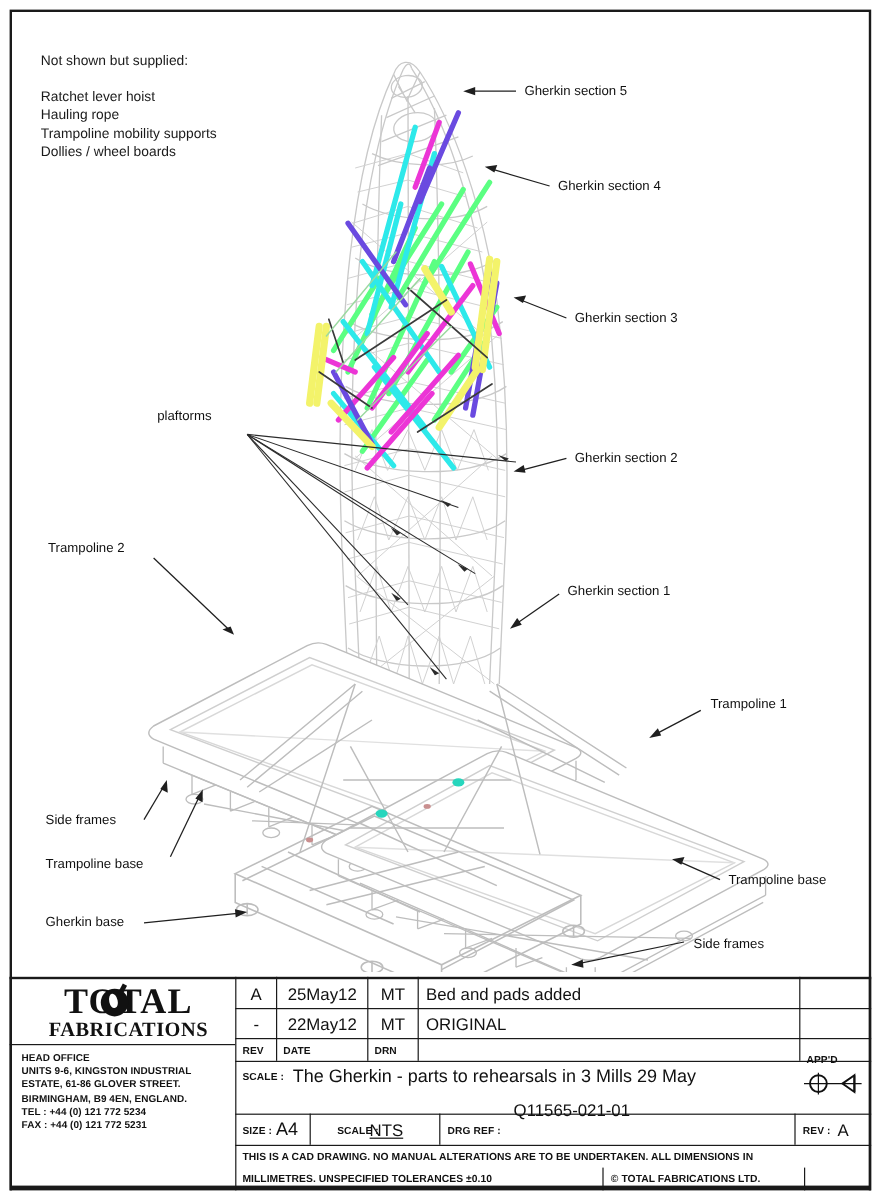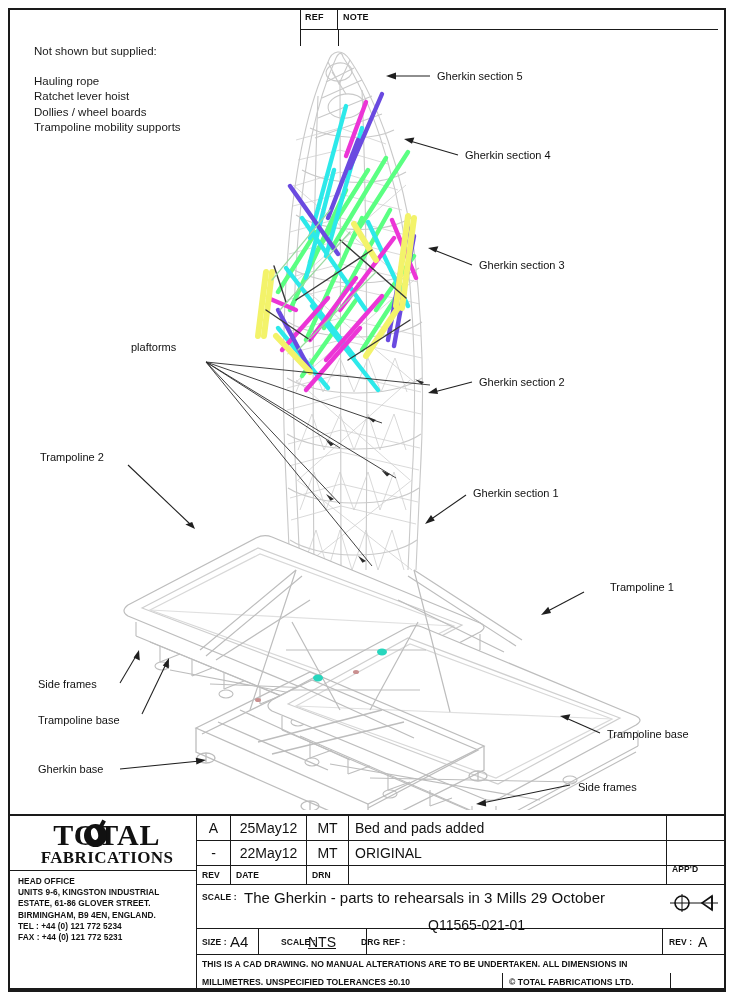--- a/index.html
+++ b/index.html
@@ -306,47 +306,37 @@
       <path d="M142 714 L166 664"></path>
         <path d="M169 658 l-0.2 10.6 l-6 -3.2 z" fill="#1f1f1f" stroke="none"></path>
 
       <path d="M120 769 L200 761"></path>
         <path d="M206 760 l-9.6 4.6 l-0.6 -6.8 z" fill="#1f1f1f" stroke="none"></path>
     </g>
   </svg>
 
   <div class="frame"></div>
 
-  <div class="refnote">
-    <div class="vl1"></div>
-    <div class="vl2"></div>
-    <div class="cellA">
-      <div class="lbl">REF</div>
-    </div>
-    <div class="cellB">
-      <div class="lbl">NOTE</div>
-    </div>
-  </div>
 
   <div class="notes">
     <div class="hd">Not shown but supplied:</div>
+    <div class="li">Ratchet lever hoist</div>
     <div class="li">Hauling rope</div>
-    <div class="li">Ratchet lever hoist</div>
+    <div class="li">Trampoline mobility supports</div>
     <div class="li">Dollies / wheel boards</div>
-    <div class="li">Trampoline mobility supports</div>
   </div>
 
   <div class="callout" style="left:437px;top:70px;">Gherkin section 5</div>
   <div class="callout" style="left:465px;top:149px;">Gherkin section 4</div>
   <div class="callout" style="left:479px;top:259px;">Gherkin section 3</div>
   <div class="callout" style="left:479px;top:376px;">Gherkin section 2</div>
   <div class="callout" style="left:473px;top:487px;">Gherkin section 1</div>
   <div class="callout" style="left:131px;top:341px;">plaftorms</div>
   <div class="callout" style="left:40px;top:451px;">Trampoline 2</div>
-  <div class="callout" style="left:592px;top:581px;margin-left:18px;">Trampoline 1</div>
+  <div class="callout" style="left:592px;top:581px;">Trampoline 1</div>
   <div class="callout" style="left:38px;top:678px;">Side frames</div>
   <div class="callout" style="left:38px;top:714px;">Trampoline base</div>
   <div class="callout" style="left:38px;top:763px;">Gherkin base</div>
   <div class="callout" style="left:607px;top:728px;">Trampoline base</div>
   <div class="callout" style="left:578px;top:781px;">Side frames</div>
 
   <div class="tb">
 
     <div class="tbline" style="left:0;top:0;width:100%;height:1.6px;"></div>
     <div class="tbline" style="left:0;bottom:0;width:100%;height:1.6px;"></div>
@@ -380,30 +370,30 @@
 
     <div class="tcell t-big ctr" style="left:189px;top:27px;width:33px;height:24px;">-</div>
     <div class="tcell t-big ctr" style="left:223px;top:27px;width:75px;height:24px;">22May12</div>
     <div class="tcell t-big ctr" style="left:299px;top:27px;width:41px;height:24px;">MT</div>
     <div class="tcell t-big pl5" style="left:342px;top:27px;width:316px;height:24px;">ORIGINAL</div>
     <div class="tcell t-big pl5" style="left:659px;top:27px;width:59px;height:24px;"></div>
 
     <div class="tcell t-small pl5" style="left:189px;top:52px;width:33px;height:18px;">REV</div>
     <div class="tcell t-small pl5" style="left:223px;top:52px;width:75px;height:18px;">DATE</div>
     <div class="tcell t-small pl5" style="left:299px;top:52px;width:41px;height:18px;">DRN</div>
-    <div class="tcell t-small pl5" style="left:659px;top:46px;width:59px;height:18px;">APP'D</div>
+    <div class="tcell t-small pl5" style="left:659px;top:60px;width:59px;height:18px;">APP'D</div>
 
     <div class="tcell t-small pl5" style="left:189px;top:73px;width:42px;height:20px;">SCALE :</div>
-    <div class="tcell pl5" style="left:231px;top:71px;width:480px;height:24px;font-size:15px;">The Gherkin - parts to rehearsals in 3 Mills 29 October</div>
+    <div class="tcell pl5" style="left:231px;top:71px;width:480px;height:24px;font-size:15px;">The Gherkin - parts to rehearsals in 3 Mills 29 May</div>
 
     <div class="tcell t-small pl5" style="left:189px;top:115px;width:34px;height:25px;">SIZE :</div>
     <div class="tcell" style="left:222px;top:115px;width:28px;height:25px;font-size:15px;">A4</div>
     <div class="tcell t-small pl5" style="left:268px;top:115px;width:44px;height:25px;">SCALE :</div>
     <div class="tcell" style="left:300px;top:115px;width:50px;height:25px;font-size:14px;text-decoration:underline;">NTS</div>
-    <div class="tcell t-small pl5" style="left:348px;top:115px;width:58px;height:25px;">DRG REF :</div>
+    <div class="tcell t-small pl5" style="left:360px;top:115px;width:58px;height:25px;">DRG REF :</div>
     <div class="tcell" style="left:420px;top:98px;width:230px;height:25px;font-size:14px;">Q11565-021-01</div>
     <div class="tcell t-small pl5" style="left:656px;top:115px;width:32px;height:25px;">REV :</div>
     <div class="tcell" style="left:690px;top:115px;width:24px;height:25px;font-size:14px;">A</div>
 
     <div class="tcell notice pl5" style="left:189px;top:141px;width:528px;height:18px;">THIS IS A CAD DRAWING. NO MANUAL ALTERATIONS ARE TO BE UNDERTAKEN. ALL DIMENSIONS IN</div>
     <div class="tcell notice pl5" style="left:189px;top:159px;width:304px;height:19px;">MILLIMETRES. UNSPECIFIED TOLERANCES ±0.10</div>
     <div class="tcell notice pl5" style="left:496px;top:159px;width:166px;height:19px;">© TOTAL FABRICATIONS LTD.</div>
 
     <svg class="proj" viewBox="0 0 56 22">
       <line x1="4" y1="11" x2="52" y2="11" stroke="#111" stroke-width="1"></line>

